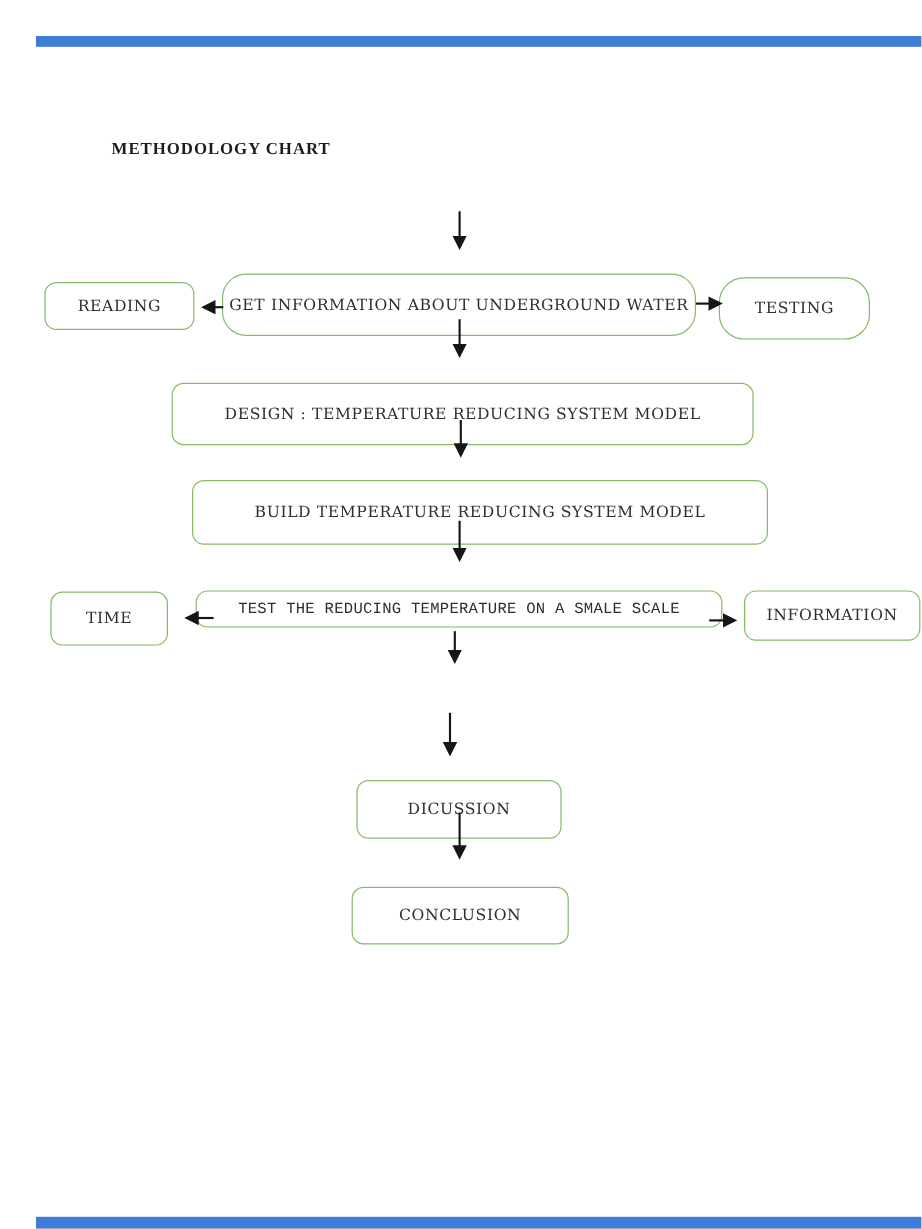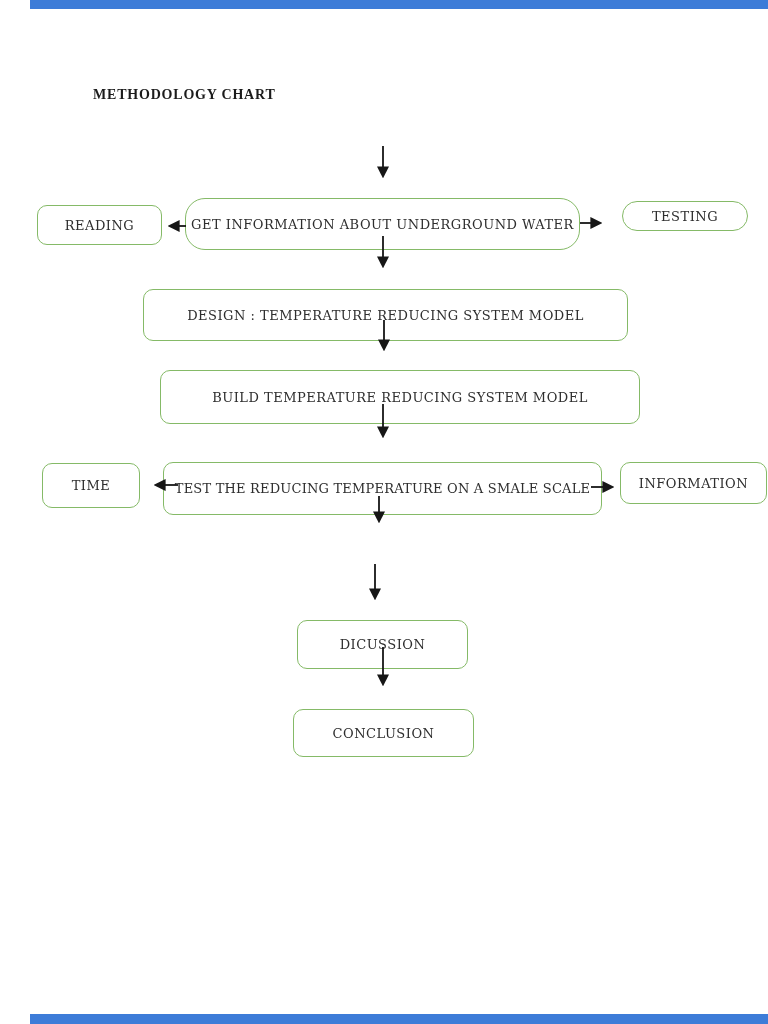--- a/index.html
+++ b/index.html
@@ -9,21 +9,21 @@
     --edge-blue: #3d7cd8;
   }
   html,body{margin:0;padding:0;}
   body{
     width:768px;height:1024px;
     background:#ffffff;
     font-family:"DejaVu Serif", serif;
     position:relative;
     overflow:hidden;
   }
-  .page{position:absolute;inset:0;}
+  .page{position:absolute;inset:0;margin-top:30px;}
   .edge-bar{
     position:absolute;left:30px;right:0;height:9px;
     background:var(--edge-blue);
   }
   .edge-bar.top{top:0;}
   .edge-bar.bottom{bottom:0;height:10px;}
   .title{
     position:absolute;left:93px;top:87px;
     margin:0;
     font-family:"Liberation Serif", serif;
@@ -56,29 +56,29 @@
   <div class="edge-bar top"></div>
   <div class="edge-bar bottom"></div>
 
   <h1 class="title">METHODOLOGY CHART</h1>
 
 
   <div class="node" style="left:37px;top:205px;width:125px;height:40px;">READING</div>
 
   <div class="node" style="left:185px;top:198px;width:395px;height:52px;border-radius:20px;">GET INFORMATION ABOUT UNDERGROUND WATER</div>
 
-  <div class="node" style="left:622px;top:201px;width:126px;height:30px;border-radius:21px;">TESTING</div>
+  <div class="node" style="left:599px;top:201px;width:126px;height:52px;border-radius:21px;">TESTING</div>
 
   <div class="node" style="left:143px;top:289px;width:485px;height:52px;">DESIGN : TEMPERATURE REDUCING SYSTEM MODEL</div>
 
   <div class="node" style="left:160px;top:370px;width:480px;height:54px;">BUILD TEMPERATURE REDUCING SYSTEM MODEL</div>
 
   <div class="node" style="left:42px;top:463px;width:98px;height:45px;">TIME</div>
 
-  <div class="node" style="left:163px;top:462px;width:439px;height:53px;letter-spacing:0.2px;">TEST THE REDUCING TEMPERATURE ON A SMALE SCALE</div>
+  <div class="node" style="left:163px;top:462px;width:439px;height:31px;letter-spacing:0.2px;font-family:Liberation Mono, monospace;">TEST THE REDUCING TEMPERATURE ON A SMALE SCALE</div>
 
   <div class="node" style="left:620px;top:462px;width:147px;height:42px;">INFORMATION</div>
 
 
   <div class="node" style="left:297px;top:620px;width:171px;height:49px;">DICUSSION</div>
 
   <div class="node" style="left:293px;top:709px;width:181px;height:48px;">CONCLUSION</div>
 
   <svg class="arrows" width="768" height="1024" viewBox="0 0 768 1024">
     <defs>

